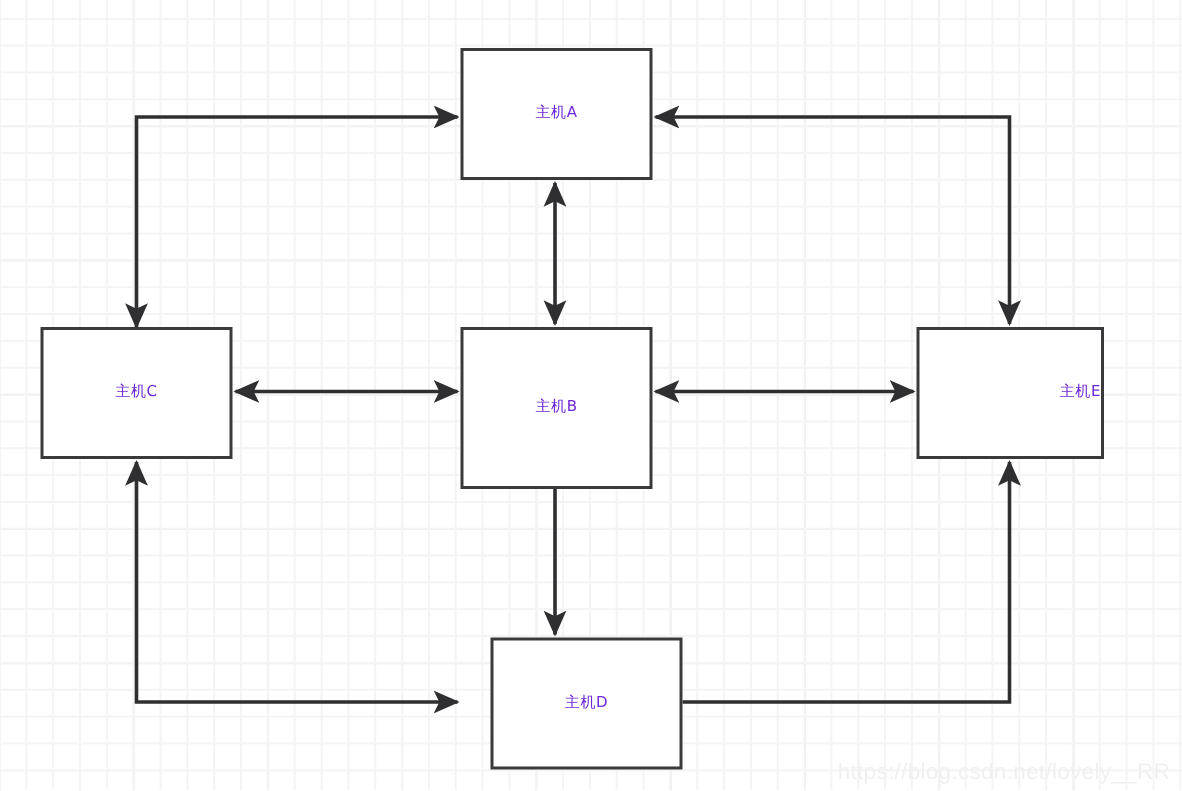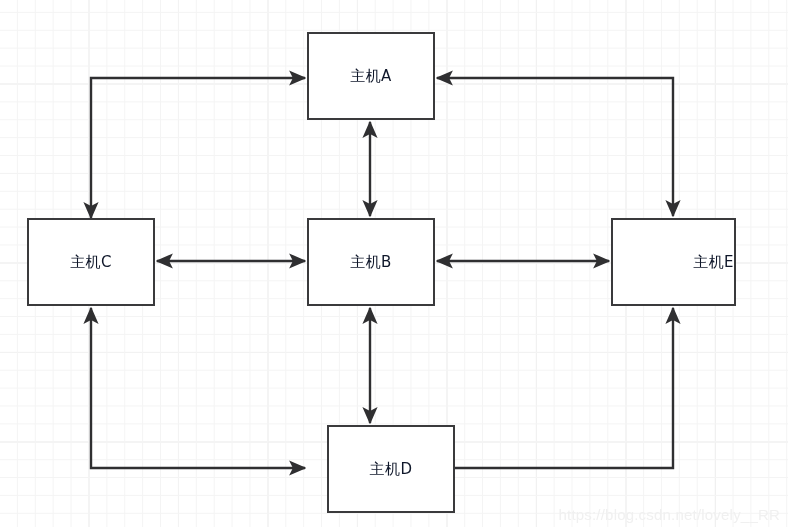--- a/index.html
+++ b/index.html
@@ -37,22 +37,22 @@
     position: absolute;
     box-sizing: border-box;
     background: #ffffff;
     border: 2.5px solid #3a3a3c;
     display: flex;
     align-items: center;
     justify-content: center;
     z-index: 5;
   }
   .node-label {
-    font-size: 15px;
-    color: #0f172a;
+    font-size: 10px;
+    color: #6d28d9;
     letter-spacing: 0.4px;
     line-height: 1;
     white-space: nowrap;
     font-family: "DejaVu Sans", "Liberation Sans", sans-serif;
   }
   #watermark {
     position: absolute;
     right: 8px;
     bottom: 4px;
     font-size: 15px;
@@ -94,21 +94,21 @@
   </svg>
 
   <div class="node" style="left:307px; top:32px; width:128px; height:88px;">
     <span class="node-label">主机A</span>
   </div>
 
   <div class="node" style="left:27px; top:218px; width:128px; height:88px;">
     <span class="node-label">主机C</span>
   </div>
 
-  <div class="node" style="left:307px; top:218px; width:128px; height:88px;">
+  <div class="node" style="left:307px; top:218px; width:128px; height:108px;">
     <span class="node-label">主机B</span>
   </div>
 
   <div class="node" style="left:611px; top:218px; width:125px; height:88px;justify-content:flex-end;">
     <span class="node-label">主机E</span>
   </div>
 
   <div class="node" style="left:307px; top:425px; width:128px; height:88px;margin-left:20px;">
     <span class="node-label">主机D</span>
   </div>

